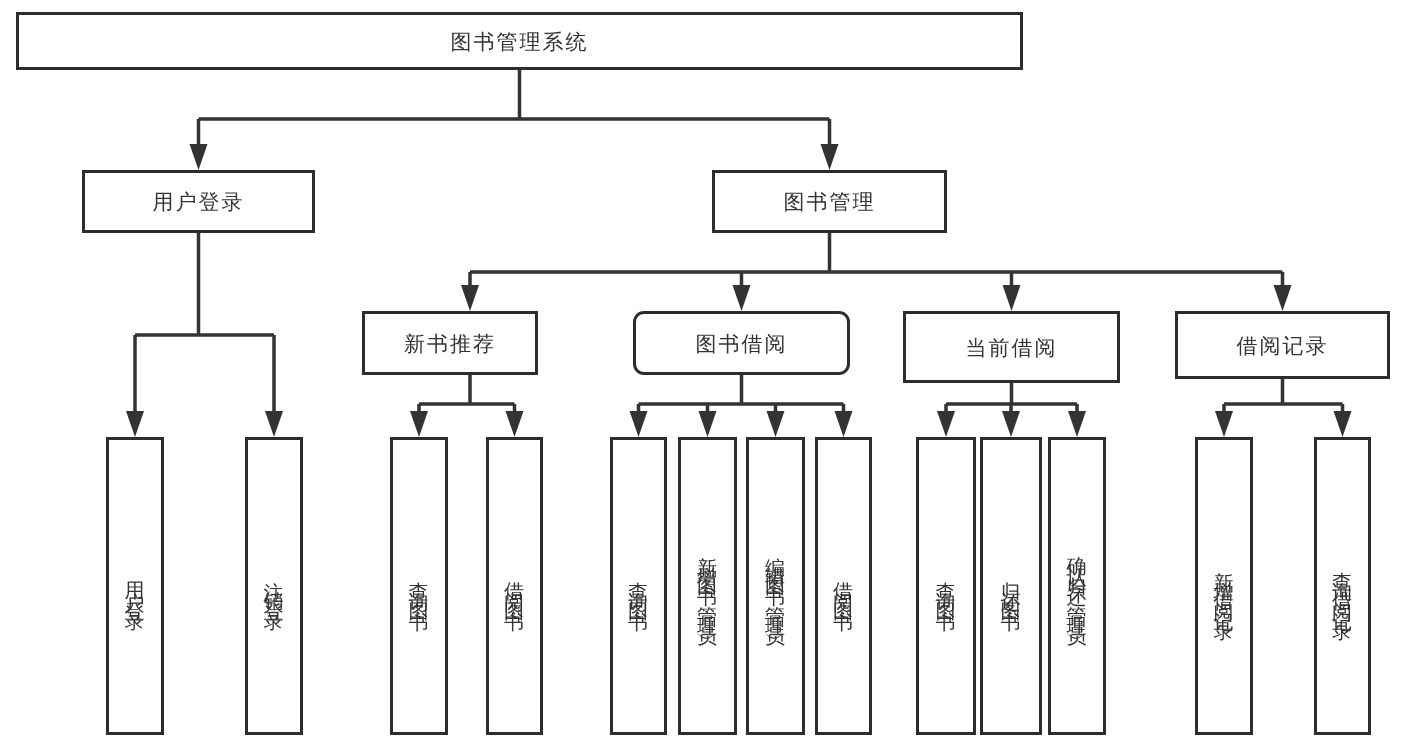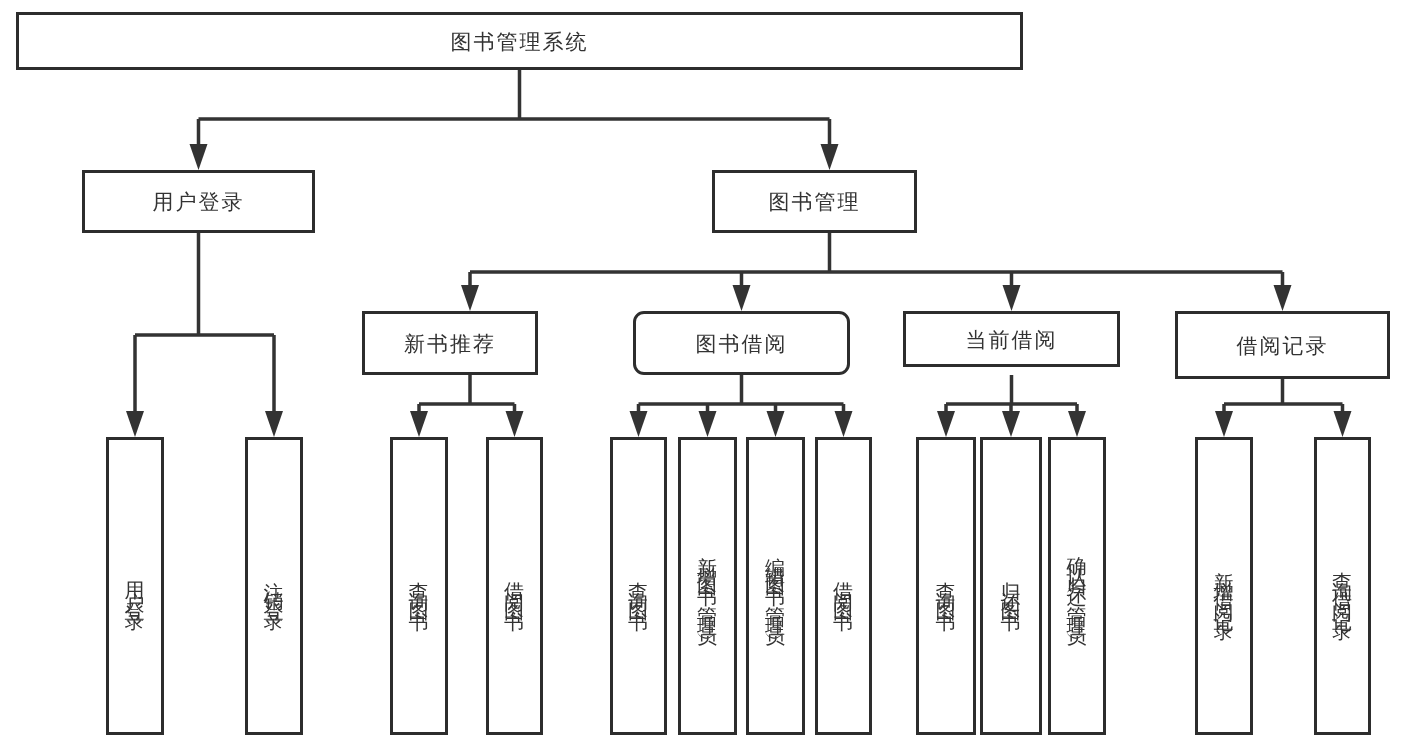--- a/index.html
+++ b/index.html
@@ -79,24 +79,24 @@
       <polygon points="834.5,411 852.5,411 843.5,437" fill="#333333"></polygon>
       <polygon points="937,411 955,411 946,437" fill="#333333"></polygon>
       <polygon points="1002,411 1020,411 1011,437" fill="#333333"></polygon>
       <polygon points="1068,411 1086,411 1077,437" fill="#333333"></polygon>
       <polygon points="1215,411 1233,411 1224,437" fill="#333333"></polygon>
       <polygon points="1333.5,411 1351.5,411 1342.5,437" fill="#333333"></polygon>
     </svg>
   <div id="nodes">
       <div class="node h" style="left: 16px; top: 12px; width: 1007px; height: 58px;">图书管理系统</div>
       <div class="node h" style="left: 82px; top: 170px; width: 233px; height: 63px;">用户登录</div>
-      <div class="node h" style="left: 712px; top: 170px; width: 205px; height: 63px;">图书管理</div>
+      <div class="node h" style="left: 712px; top: 170px; width: 235px; height: 63px;">图书管理</div>
       <div class="node h" style="left: 362px; top: 311px; width: 176px; height: 64px;">新书推荐</div>
       <div class="node h" style="left: 633px; top: 311px; width: 217px; height: 64px; border-radius: 11px;">图书借阅</div>
-      <div class="node h" style="left: 903px; top: 311px; width: 217px; height: 56px;">当前借阅</div>
+      <div class="node h" style="left: 903px; top: 311px; width: 217px; height: 72px;">当前借阅</div>
       <div class="node h" style="left: 1175px; top: 311px; width: 215px; height: 68px;">借阅记录</div>
       <div class="node v" style="left: 106px; top: 437px; width: 58px; height: 298px;">用户登录</div>
       <div class="node v" style="left: 245px; top: 437px; width: 58px; height: 298px;">注销登录</div>
       <div class="node v" style="left: 390px; top: 437px; width: 58px; height: 298px;">查询图书</div>
       <div class="node v" style="left: 486px; top: 437px; width: 57px; height: 298px;">借阅图书</div>
       <div class="node v" style="left: 610px; top: 437px; width: 57px; height: 298px;">查询图书</div>
       <div class="node v" style="left: 678px; top: 437px; width: 59px; height: 298px;">新增图书（管理员）</div>
       <div class="node v" style="left: 746px; top: 437px; width: 59px; height: 298px;">编辑图书（管理员）</div>
       <div class="node v" style="left: 815px; top: 437px; width: 57px; height: 298px;">借阅图书</div>
       <div class="node v" style="left: 916px; top: 437px; width: 60px; height: 298px;">查询图书</div>

